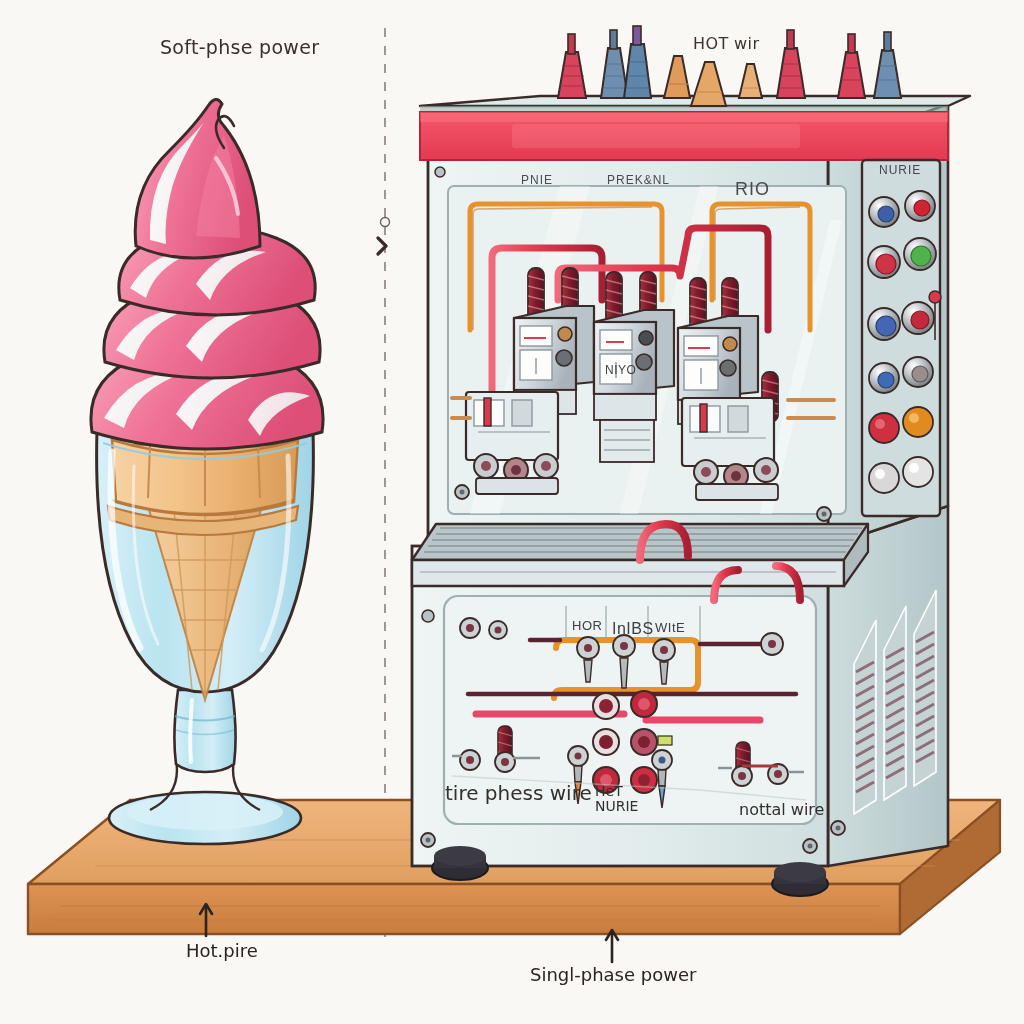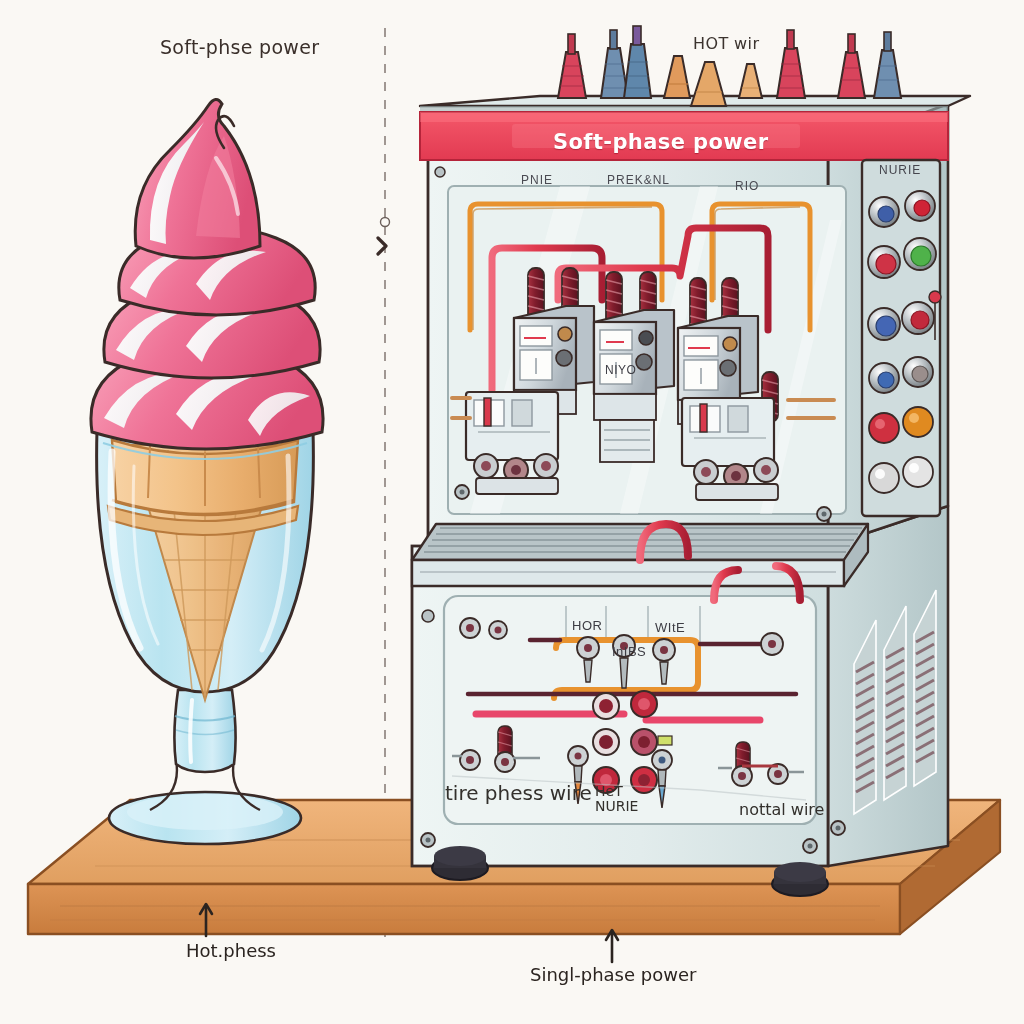--- a/index.html
+++ b/index.html
@@ -21,26 +21,26 @@
   .lbl-hand{ font-family:"DejaVu Sans", sans-serif; }
 
   #lbl-soft-phase-left{ left:160px; top:36px; font-size:19px; letter-spacing:.3px; color:#3a2f2a;}
   #lbl-hot-wire-top{ left:693px; top:34px; font-size:16px; color:#3b332e; letter-spacing:.4px;}
   #lbl-banner{
     left:553px; top:130px; font-size:21px; font-weight:bold; color:#ffffff;
     letter-spacing:.4px; text-shadow:0 1px 1px rgba(120,0,25,.45);
   }
   #lbl-panel-1{ left:521px; top:173px; font-size:12px; color:#4a4a52; letter-spacing:1px;}
   #lbl-panel-2{ left:607px; top:173px; font-size:12px; color:#4a4a52; letter-spacing:1px;}
-  #lbl-panel-3{ left:735px; top:179px; font-size:12px; color:#4a4a52; letter-spacing:1px;}
+  #lbl-panel-3{ left:735px; top:179px; font-size:18px; color:#4a4a52; letter-spacing:1px;}
   #lbl-nurie{ left:879px; top:163px; font-size:12px; color:#45454d; letter-spacing:1px;}
   #lbl-meter-mid{ left:605px; top:363px; font-size:12px; color:#3f3f46; letter-spacing:.5px;}
 
   #lbl-hor{ left:572px; top:618px; font-size:13px; color:#3d3d44; letter-spacing:.5px;}
-  #lbl-inibs{ left:612px; top:644px; font-size:13px; color:#3d3d44; letter-spacing:.5px;}
+  #lbl-inibs{ left:612px; top:620px; font-size:16px; color:#3d3d44; letter-spacing:.5px;}
   #lbl-wice{ left:655px; top:620px; font-size:13px; color:#3d3d44; letter-spacing:.5px;}
 
   #lbl-tire{ left:445px; top:781px; font-size:20px; color:#33302c;}
   #lbl-het{ left:595px; top:784px; font-size:14px; color:#33302c; line-height:15px; }
   #lbl-nottal{ left:711px; top:800px; font-size:16px; color:#33302c;margin-left:28px;}
 
   #lbl-hotpire{ left:186px; top:940px; font-size:18px; color:#2b2420;}
   #lbl-single{ left:530px; top:964px; font-size:18px; color:#2b2420;}
 </style>
 </head>
@@ -625,32 +625,31 @@
   <g>
     <path d="M206 936 L206 906" stroke="#2b2420" stroke-width="2.6" stroke-linecap="round"></path>
     <path d="M200 914 L206 904 L212 914" fill="none" stroke="#2b2420" stroke-width="2.6" stroke-linecap="round" stroke-linejoin="round"></path>
     <path d="M612 962 L612 932" stroke="#2b2420" stroke-width="2.6" stroke-linecap="round"></path>
     <path d="M606 940 L612 930 L618 940" fill="none" stroke="#2b2420" stroke-width="2.6" stroke-linecap="round" stroke-linejoin="round"></path>
   </g>
 </svg>
 
 <div class="lbl lbl-hand" id="lbl-soft-phase-left">Soft-phse power</div>
 <div class="lbl lbl-hand" id="lbl-hot-wire-top">HOT wir</div>
-<div class="lbl lbl-hand" id="lbl-banner">Soft-phase power</div>
 
 <div class="lbl" id="lbl-panel-1">PNIE</div>
 <div class="lbl" id="lbl-panel-2">PREK&amp;NL</div>
 <div class="lbl" id="lbl-panel-3">RIO</div>
 <div class="lbl" id="lbl-nurie">NURIE</div>
 <div class="lbl" id="lbl-meter-mid">NIYO</div>
 
 <div class="lbl" id="lbl-hor">HOR</div>
 <div class="lbl" id="lbl-inibs">InIBS</div>
 <div class="lbl" id="lbl-wice">WItE</div>
 
 <div class="lbl lbl-hand" id="lbl-tire">tire phess wire</div>
 <div class="lbl lbl-hand" id="lbl-het"><span>HeT</span><br><span>NURIE</span></div>
 <div class="lbl lbl-hand" id="lbl-nottal">nottal wire</div>
 
-<div class="lbl lbl-hand" id="lbl-hotpire">Hot.phess</div>
+<div class="lbl lbl-hand" id="lbl-hotpire">Hot.pire</div>
 <div class="lbl lbl-hand" id="lbl-single">Singl-phase power</div>
 
 </div>
 
 </body></html>

